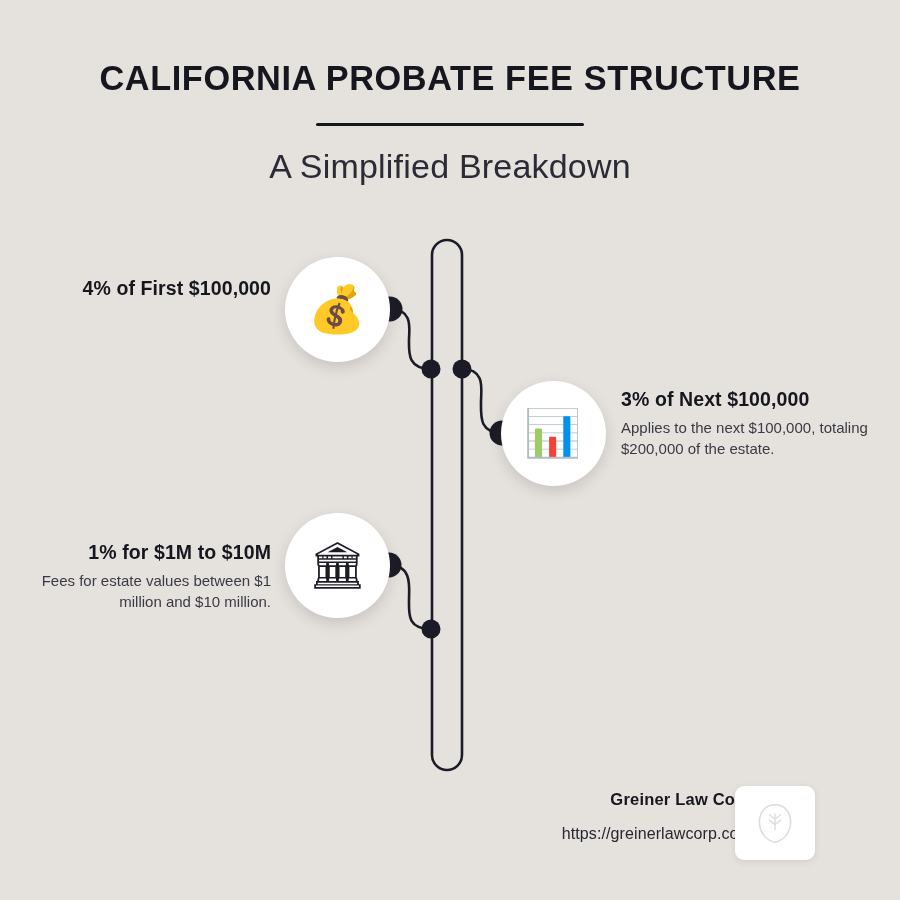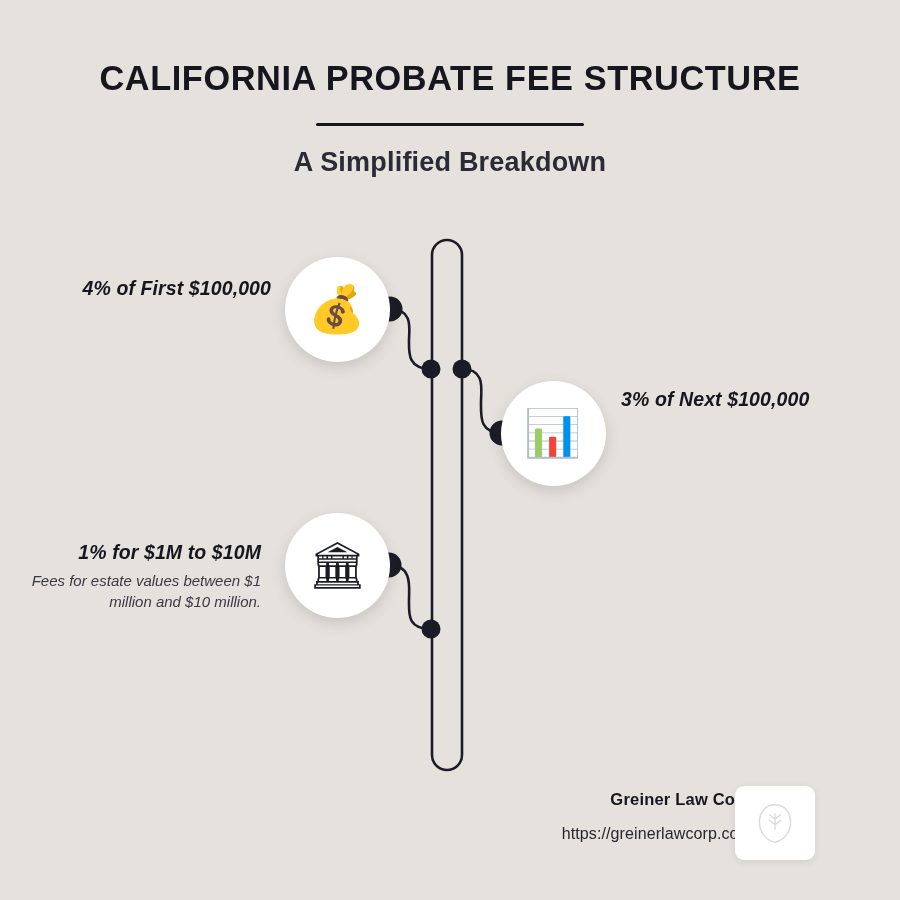--- a/index.html
+++ b/index.html
@@ -43,22 +43,22 @@
     transform: scaleX(0.98);
   }
   .title-divider {
     width: 268px;
     height: 3px;
     background: #16161f;
     margin: 26px auto 0 auto;
     border-radius: 2px;
   }
   .subtitle {
-    font-size: 27px;
-    font-weight: 700;
+    font-size: 34px;
+    font-weight: 400;
     color: #2b2b36;
     margin: 21px 0 0 0;
     letter-spacing: 0.2px;
   }
 
   
   #connectors {
     position: absolute;
     left: 0;
     top: 0;
@@ -87,21 +87,20 @@
     transform: translateY(-1px);
   }
   #bubble-1 { left: 285px; top: 257px; }
   #bubble-2 { left: 501px; top: 381px; }
   #bubble-3 { left: 285px; top: 513px; }
 
   
   .item-text {
     position: absolute;
     z-index: 2;
-    font-style: italic;
   }
   .item-text .item-title {
     font-size: 19.5px;
     font-weight: 700;
     color: #16161f;
     margin: 0 0 7px 0;
     line-height: 1.2;
     letter-spacing: 0.1px;
   }
   .item-text .item-desc {
@@ -110,21 +109,21 @@
     color: #3a3a45;
     margin: 0;
     line-height: 1.38;
   }
 
   .item-left  { text-align: right; }
   .item-right { text-align: left; }
 
   #text-1 { left: 33px;  top: 277px; width: 238px; }
   #text-2 { left: 621px; top: 388px; width: 250px; }
-  #text-3 { left: 23px;  top: 541px; width: 238px; }
+  #text-3 { left: 33px;  top: 541px; width: 238px; }
 
   
   .footer {
     position: absolute;
     left: 0;
     top: 790px;
     width: 900px;
     height: 80px;
   }
   .footer-text {
@@ -214,20 +213,21 @@
   <div class="icon-bubble" id="bubble-3">
     <span class="emoji">🏛</span>
   </div>
 
   <div class="item-text item-left" id="text-1">
     <p class="item-title">4% of First $100,000</p>
   </div>
 
   <div class="item-text item-right" id="text-2">
     <p class="item-title">3% of Next $100,000</p>
+    <p class="item-desc">Applies to the next $100,000, totaling $200,000 of the estate.</p>
   </div>
 
   <div class="item-text item-left" id="text-3">
     <p class="item-title">1% for $1M to $10M</p>
     <p class="item-desc">Fees for estate values between $1 million and $10 million.</p>
   </div>
 
   <div class="footer">
     <div class="footer-text">
       <p class="brand-name">Greiner Law Corp</p>

